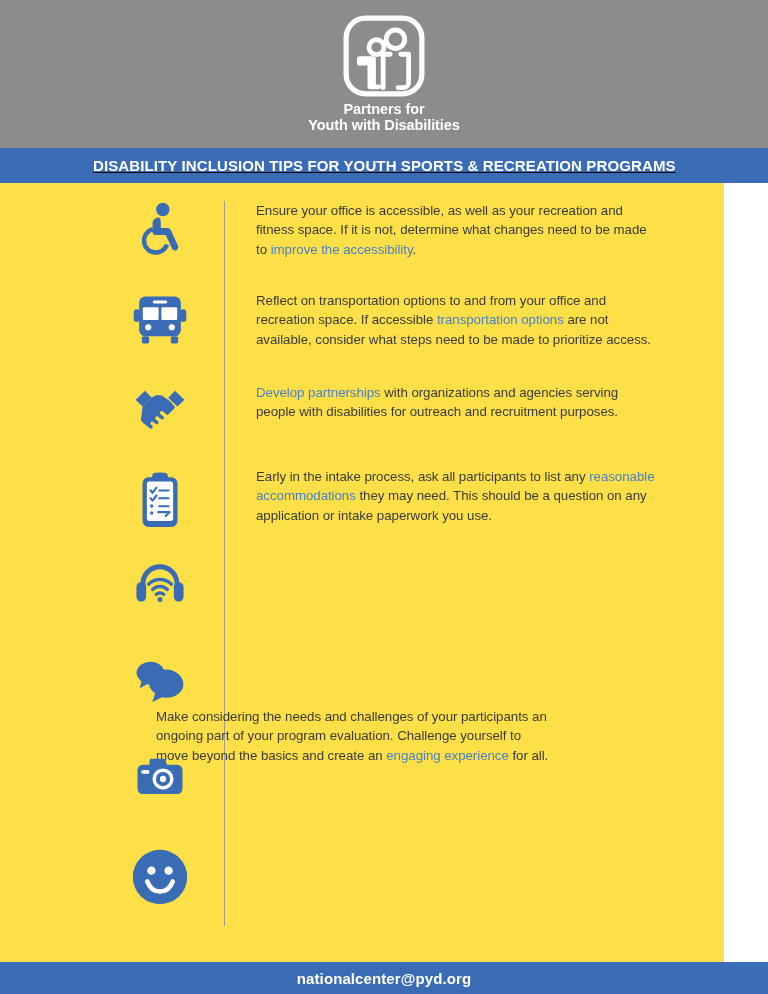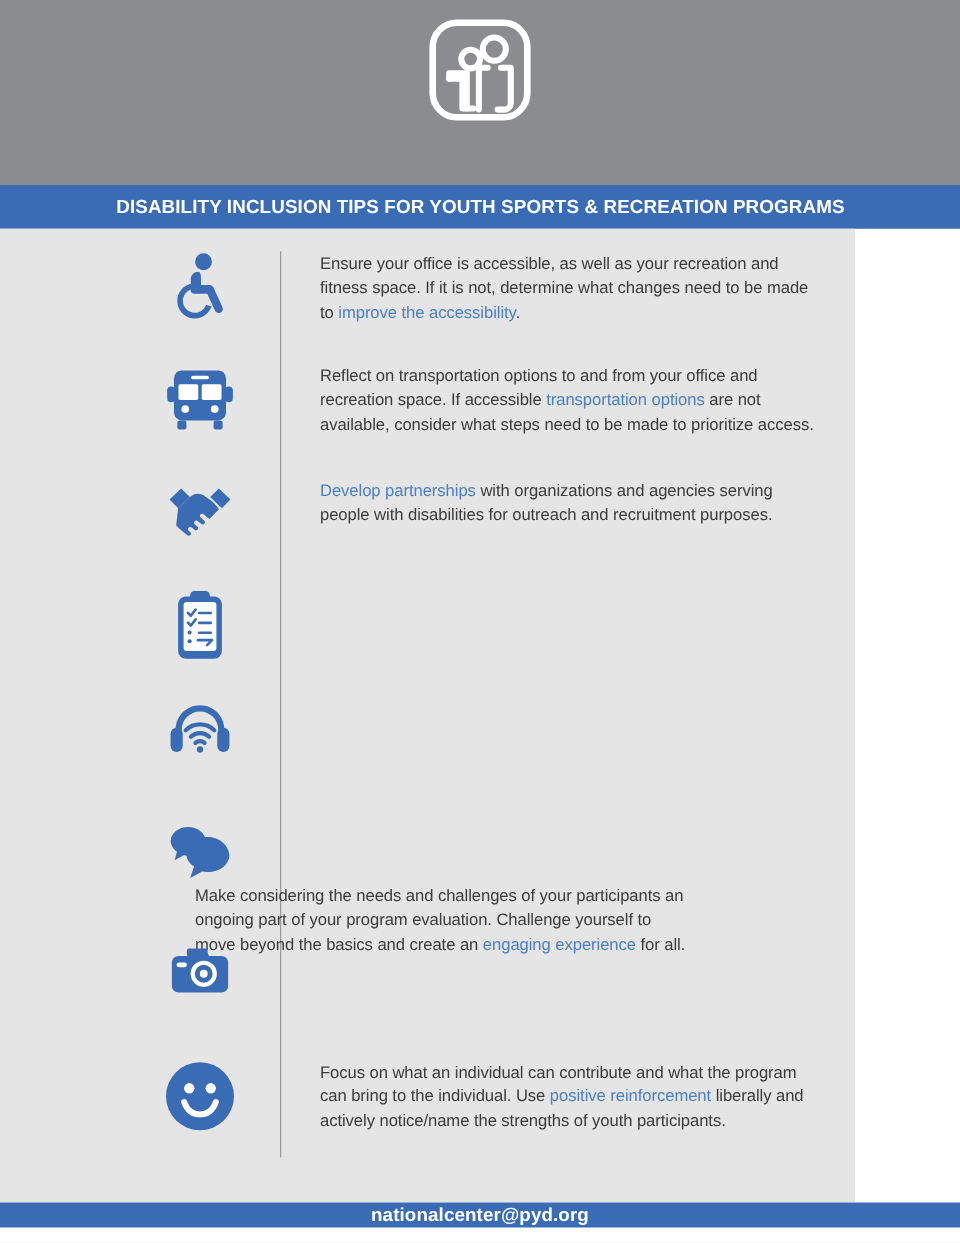--- a/index.html
+++ b/index.html
@@ -50,36 +50,38 @@
   .logo-text .l2 { display: block; }
 
   
   .title-banner {
     width: 768px;
     height: 35px;
     background: #3a6cb5;
     display: flex;
     align-items: center;
     justify-content: center;
+    text-decoration: underline;
   }
   .title-banner .title-text {
     color: #ffffff;
     font-size: 15.2px;
     font-weight: bold;
     letter-spacing: 0.1px;
     white-space: nowrap;
     transform: scaleX(0.99);
   }
 
   
   .content {
     position: relative;
     width: 684px;
     height: 779px;
-    background: #e5e5e5;
+    background: #fde047;
+    padding-left: 40px;
   }
   .divider {
     position: absolute;
     left: 224px;
     top: 18px;
     width: 1px;
     height: 725px;
     background: #9b9b9b;
   }
 
@@ -111,21 +113,21 @@
     font-size: 13.3px;
     line-height: 19.4px;
     letter-spacing: -0.05px;
   }
   .tip-text .hl { color: #4a7fc9; }
   .footer-band {
     position: absolute;
     left: 0;
     top: 962px;
     width: 768px;
-    height: 20px;
+    height: 32px;
     background: #3a6cb5;
     display: flex;
     align-items: center;
     justify-content: center;
   }
   .footer-band .footer-text {
     color: #ffffff;
     font-size: 15px;
     font-weight: bold;
     letter-spacing: 0.1px;
@@ -143,20 +145,24 @@
       <circle cx="41.5" cy="40" r="8.5" fill="none" stroke="#ffffff" stroke-width="5.5"></circle>
 
       <path d="M22 58 h12 v27 h10" fill="none" stroke="#ffffff" stroke-width="5.5" stroke-linecap="round" stroke-linejoin="round"></path>
       <path d="M22 58 v-5 h16 v32" fill="none" stroke="#ffffff" stroke-width="5.5" stroke-linecap="round" stroke-linejoin="round"></path>
 
       <circle cx="63" cy="31" r="10.5" fill="none" stroke="#ffffff" stroke-width="5.5"></circle>
 
       <path d="M57 48 h-8 v38" fill="none" stroke="#ffffff" stroke-width="5.5" stroke-linecap="round" stroke-linejoin="round"></path>
       <path d="M69 48 h9 v32 a6 6 0 0 1 -6 6 h-6" fill="none" stroke="#ffffff" stroke-width="5.5" stroke-linecap="round" stroke-linejoin="round"></path>
     </svg>
+    <div class="logo-text">
+      <span class="l1">Partners for</span>
+      <span class="l2">Youth with Disabilities</span>
+    </div>
   </div>
 </div>
 
 <div class="title-banner">
   <div class="title-text">DISABILITY INCLUSION TIPS FOR YOUTH SPORTS &amp; RECREATION PROGRAMS</div>
 </div>
 
 <div class="content">
   <div class="divider"></div>
   <div class="tips" id="tips-container">
@@ -207,20 +213,21 @@
     <path d="M21 22 l2.5 2.8 L28 19" fill="none" stroke="#3a6cb5" stroke-width="2.4" stroke-linecap="round" stroke-linejoin="round"></path>
     <rect x="30" y="21" width="13" height="2.4" rx="1.2"></rect>
     <path d="M21 31 l2.5 2.8 L28 28" fill="none" stroke="#3a6cb5" stroke-width="2.4" stroke-linecap="round" stroke-linejoin="round"></path>
     <rect x="30" y="30" width="13" height="2.4" rx="1.2"></rect>
     <circle cx="22.5" cy="40" r="1.9"></circle>
     <rect x="30" y="39" width="13" height="2.4" rx="1.2"></rect>
     <circle cx="22.5" cy="48" r="1.9"></circle>
     <path d="M30 47 h13 l-4.5 4.5" fill="none" stroke="#3a6cb5" stroke-width="2.4" stroke-linecap="round" stroke-linejoin="round"></path>
   </svg>
         </div>
+        <div class="tip-text"><span>Early in the intake process, ask all participants to list any </span><span class="hl">reasonable accommodations</span><span> they may need. This should be a question on any application or intake paperwork you use.</span></div>
       </div>
       <div class="tip-row" style="top: 378px;">
         <div class="tip-icon">
           <svg id="ico-headphones-wifi-icon" viewBox="0 0 64 64" width="62" height="52" fill="#3a6cb5">
     <path d="M32 4C18.7 4 8 14.7 8 28v9h6v-9c0-9.9 8.1-18 18-18s18 8.1 18 18v9h6v-9C56 14.7 45.3 4 32 4z"></path>
     <rect x="3" y="26" width="12" height="24" rx="6"></rect>
     <rect x="49" y="26" width="12" height="24" rx="6"></rect>
     <path d="M18 28.5a20 20 0 0 1 28 0" fill="none" stroke="#3a6cb5" stroke-width="4.2" stroke-linecap="round"></path>
     <path d="M23 35a13 13 0 0 1 18 0" fill="none" stroke="#3a6cb5" stroke-width="4.2" stroke-linecap="round"></path>
     <path d="M27.5 41a7 7 0 0 1 9 0" fill="none" stroke="#3a6cb5" stroke-width="4.2" stroke-linecap="round"></path>
@@ -251,20 +258,19 @@
       </div>
       <div class="tip-row" style="top: 665px;">
         <div class="tip-icon">
           <svg id="ico-smiley-face-icon" viewBox="0 0 64 64" width="58" height="58" fill="#3a6cb5">
     <circle cx="32" cy="32" r="30"></circle>
     <circle cx="22.5" cy="25" r="4.6" fill="#ffffff"></circle>
     <circle cx="41.5" cy="25" r="4.6" fill="#ffffff"></circle>
     <path d="M18 37c2.5 7 7.5 11 14 11s11.5-4 14-11" fill="none" stroke="#ffffff" stroke-width="5.2" stroke-linecap="round"></path>
   </svg>
         </div>
-        <div class="tip-text"><span>Focus on what an individual can contribute and what the program can bring to the individual. Use </span><span class="hl">positive reinforcement</span><span> liberally and actively notice/name the strengths of youth participants.</span></div>
       </div>
     </div>
 </div>
 
 <div class="footer-band">
   <div class="footer-text">nationalcenter@pyd.org</div>
 </div>
 
 </body></html>

